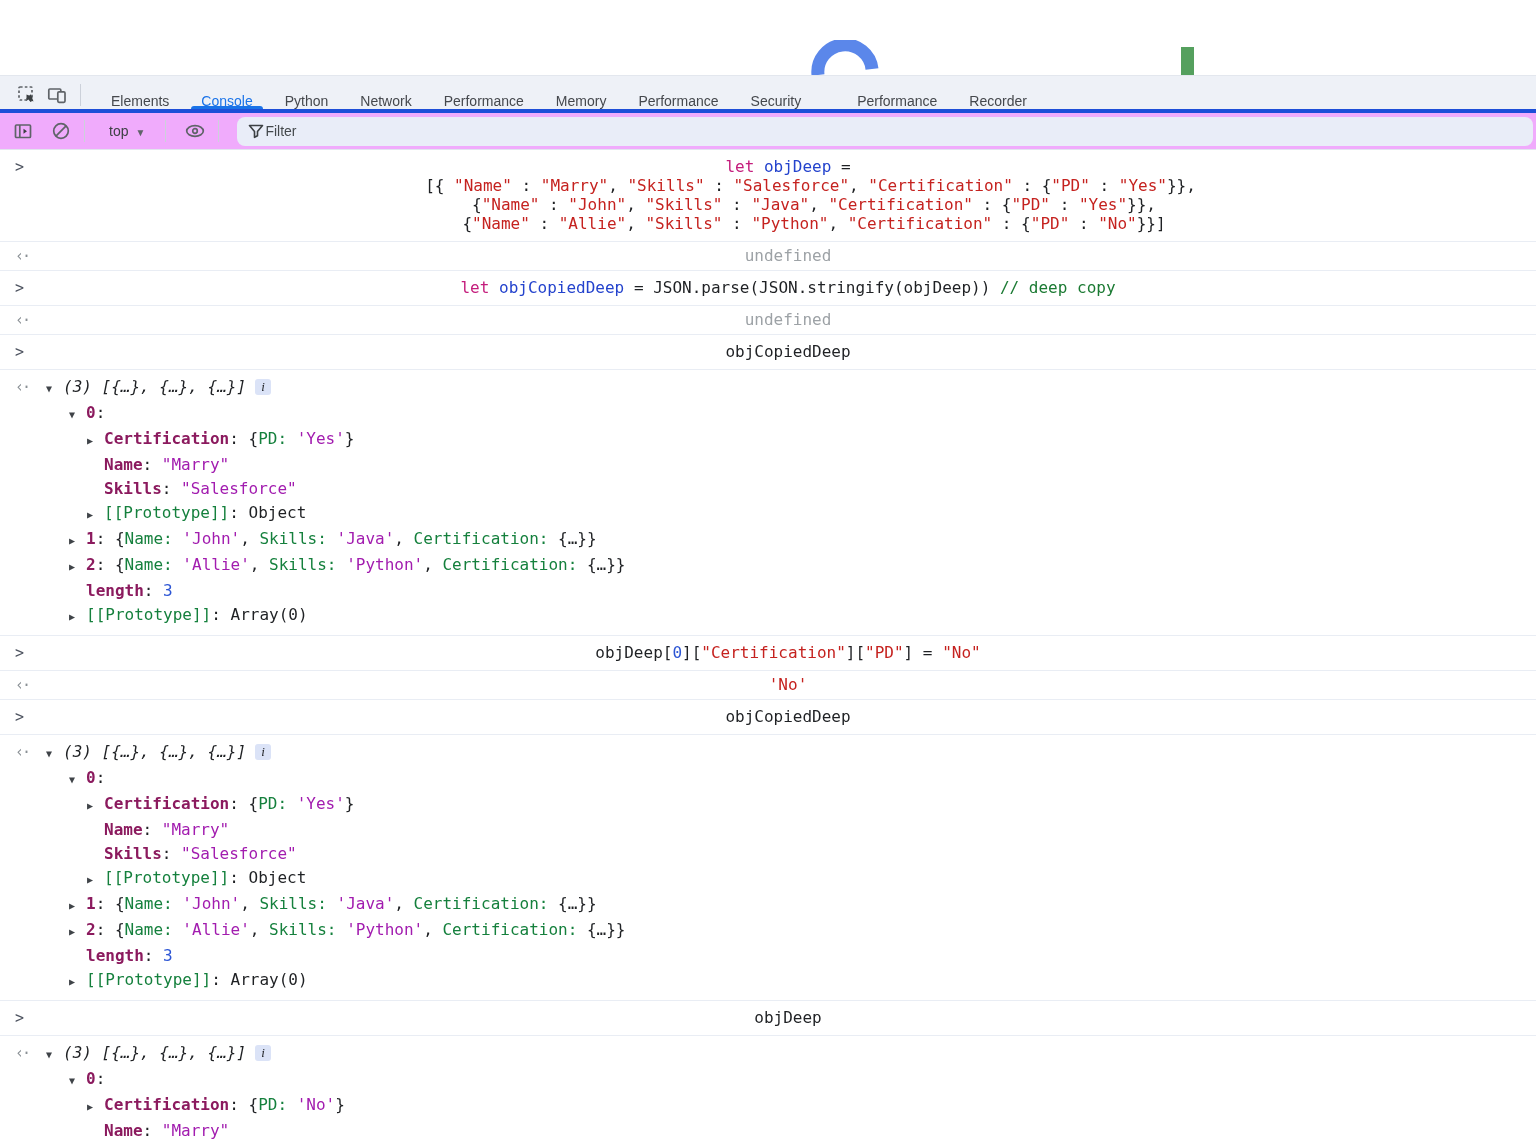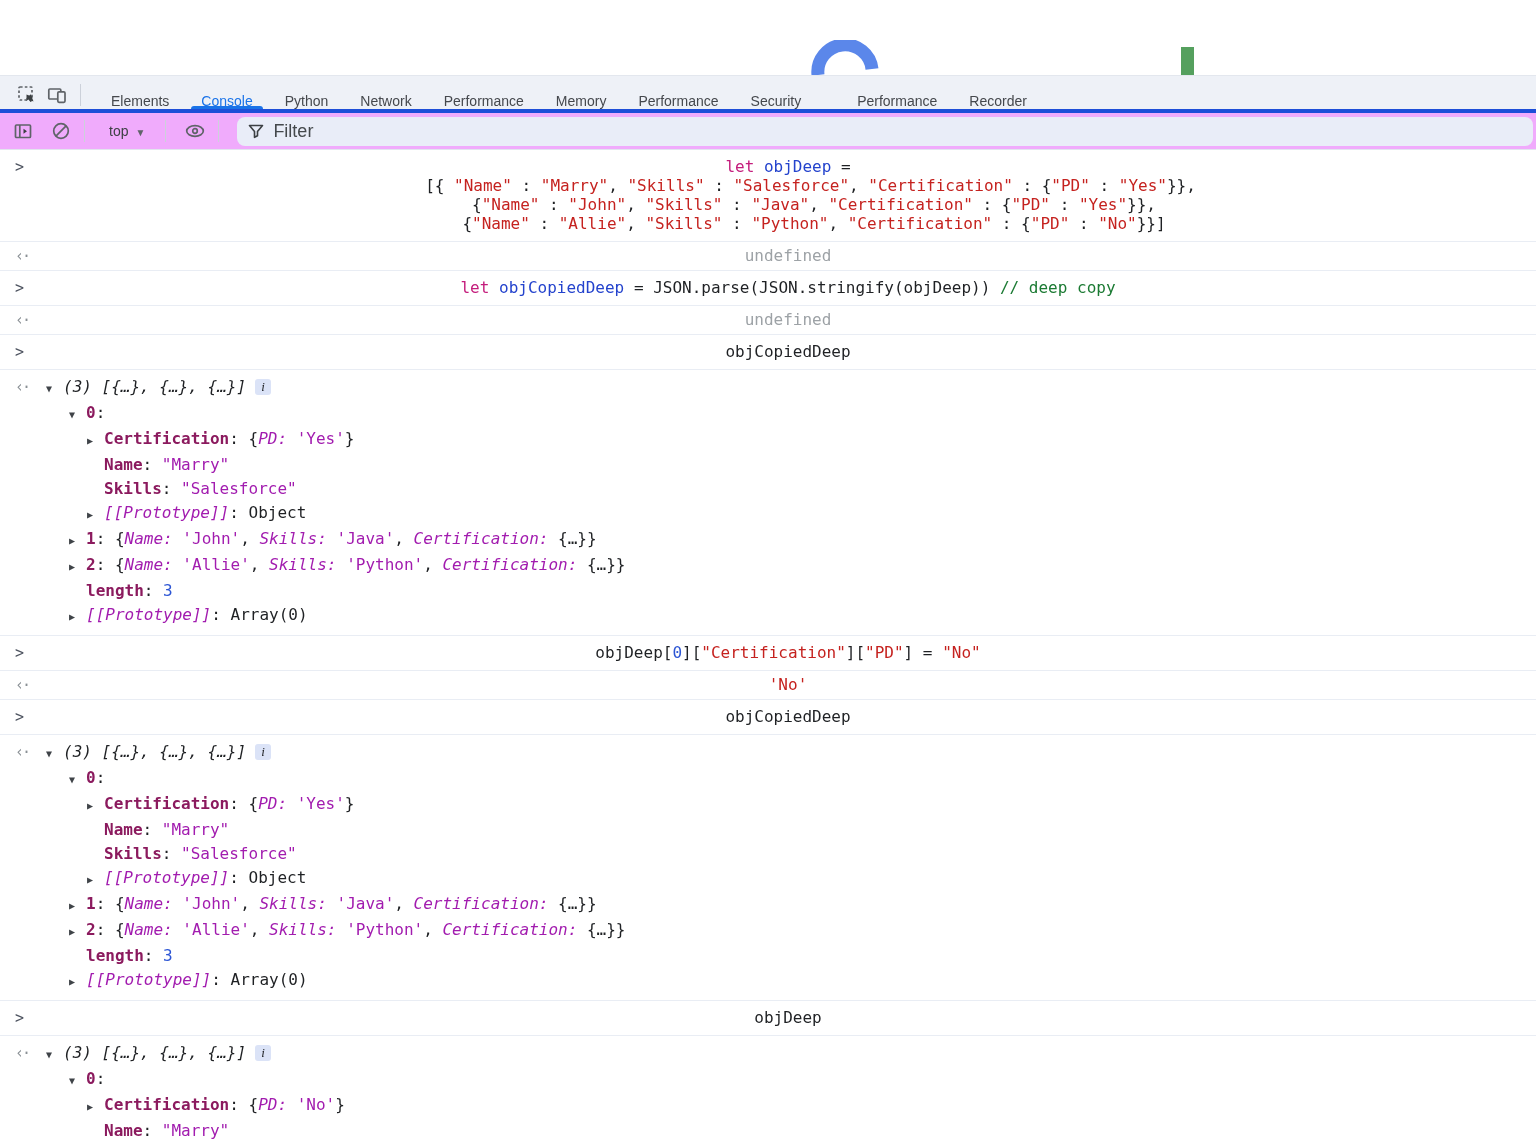--- a/index.html
+++ b/index.html
@@ -27,22 +27,22 @@
   .tab.gap { margin-left:24px; }
 
   
   .console-toolbar { height:37px; background:#f0abfc; border-bottom:1px solid #e2e6ee;
                      display:flex; align-items:center; }
   .ct-text { font-size:14px; color:#3c4043; margin:0 2px 0 10px; }
   .caret { font-size:10px; color:#5f6368; margin:2px 0 0 5px; }
   .selector { display:flex; align-items:center; cursor:pointer; padding:3px 6px; border-radius:4px; }
   .filter-pill { flex:1; display:flex; align-items:center; background:#e9edf8; border-radius:8px;
                  height:29px; margin:0 3px 0 10px; padding-left:10px; }
-  .filter-input { border:none; background:transparent; outline:none; font-size:18px;
-                  color:#3c4043; margin-left:8px; width:300px;
+  .filter-input { border:none; background:transparent; outline:none; font-size:14px;
+                  color:#3c4043; width:300px;
                   font-family:"Liberation Sans", sans-serif; }
   .filter-input::placeholder { color:#3c4043; opacity:0.95; }
 
   
   .console-log { background:#fff; font-family:"DejaVu Sans Mono", monospace; font-size:16px;
                  color:#1f2124; }
   .entry { position:relative; border-bottom:1px solid #e9edf4; }
   .entry.input  { padding:7px 0 8px 40px; }
   .entry.result { padding:4px 0 5px 40px; }
   .entry.tree   { padding:5px 0 6px 0; }
@@ -58,21 +58,21 @@
   
   .tk-kw   { color:#c41d7c; }
   .tk-def  { color:#2443cd; }
   .tk-num  { color:#2c55d4; }
   .tk-str  { color:#c5221f; }
   .tk-rstr { color:#c5221f; }
   .tk-cmt  { color:#1b7a33; }
   .tk-pl   { color:#1f2124; }
   .tk-und  { color:#9da2a6; }
   .tk-key  { color:#8b1a5e; font-weight:bold; }
-  .tk-gr   { color:#a21caf;font-style:italic; }
+  .tk-gr   { color:#15803d; }
   .tk-tstr { color:#a21caf; }
   .tk-prev { color:#1f2124; font-style:italic; }
 
   .info-badge { display:inline-block; width:16px; height:16px; line-height:16px; text-align:center;
                 background:#dbe3f7; border-radius:3px; margin-left:9px;
                 font-family:"Liberation Serif", serif; font-style:italic; font-size:13px;
                 color:#1f2124; vertical-align:1px; cursor:pointer; }
   svg { display:block; }
 </style>
 </head>

